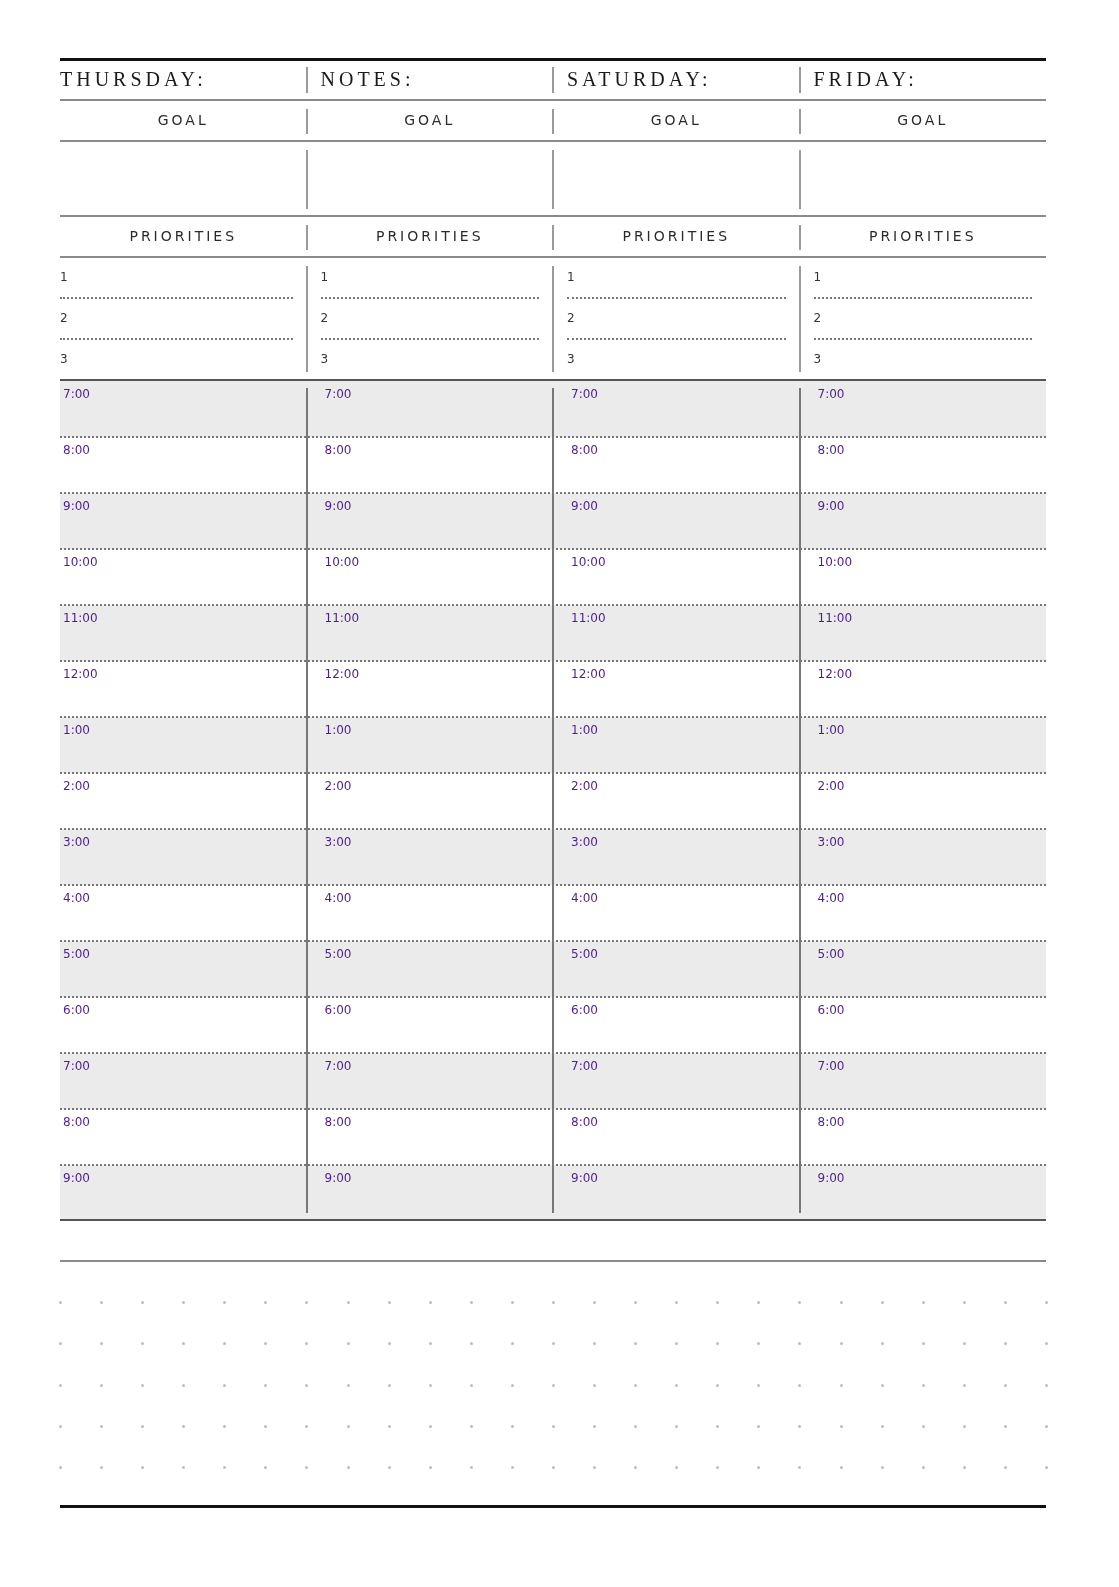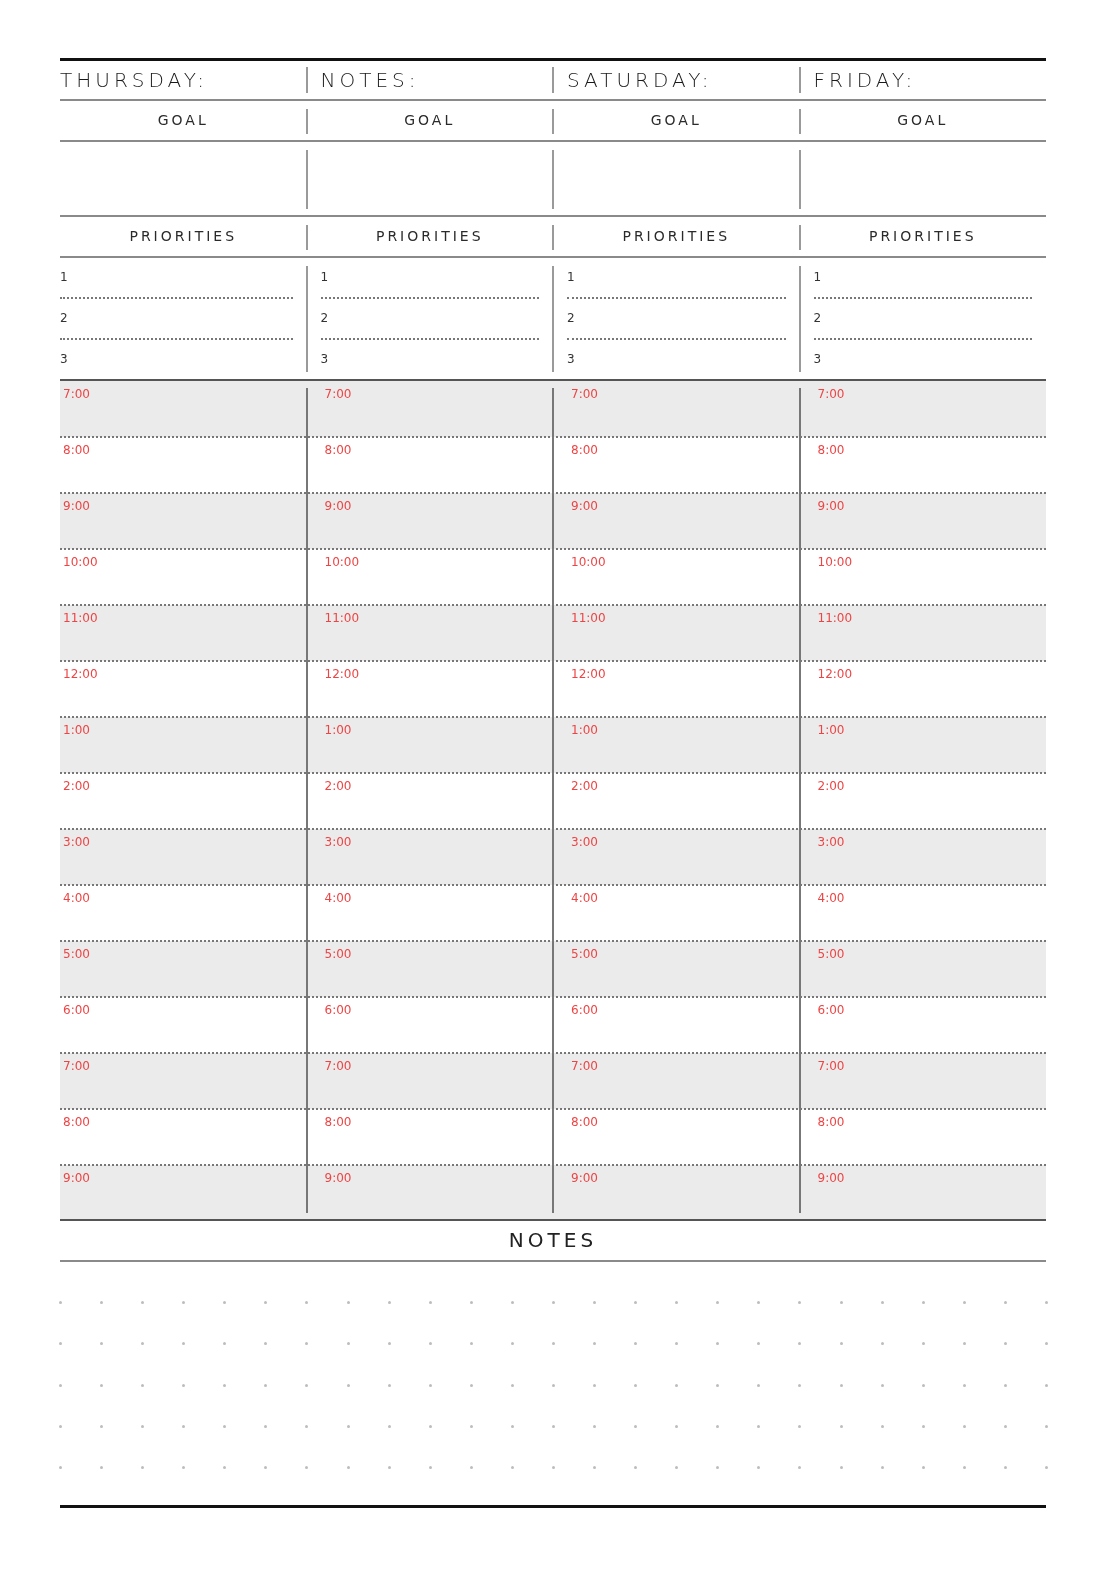--- a/index.html
+++ b/index.html
@@ -3,27 +3,27 @@
 <meta charset="utf-8">
 <style>
   html, body { margin:0; padding:0; background:#ffffff; }
   body { width:1119px; height:1587px; position:relative; font-family:"DejaVu Sans", sans-serif; color:#222; overflow:hidden; }
   .page { position:absolute; left:60px; top:0; width:986px; height:1587px; }
   .rule-thick { position:absolute; left:0; width:986px; height:3px; background:#111; }
   .rule { position:absolute; left:0; width:986px; height:2px; background:#8a8a8a; }
   .rule-dark { position:absolute; left:0; width:986px; height:2px; background:#555; }
   .vsep { position:absolute; width:2px; background:#9a9a9a; }
   .vsep-dark { position:absolute; width:2px; background:#777; }
-  .day-label { position:absolute; top:68px; font-size:20px; letter-spacing:4px; color:#1a1a1a; font-weight:300; white-space:nowrap; }
+  .day-label { position:absolute; top:68px; font-size:20px; letter-spacing:4px; color:#1a1a1a; font-weight:300; white-space:nowrap;font-family:Liberation Serif, serif; }
   .sec-label { position:absolute; width:246.5px; text-align:center; font-size:14px; letter-spacing:3px; color:#2a2a2a; }
   .prio-num { position:absolute; font-size:12px; color:#333; }
   .dotline { position:absolute; height:0; border-top:2px dotted #777; }
   .slot-band { position:absolute; left:0; width:986px; height:56px; }
   .slot-band.shade { background:#ebebeb; }
-  .slot-time { position:absolute; font-size:12px; color:#ef4444; }
+  .slot-time { position:absolute; font-size:12px; color:#4c1d95; }
   .notes-title { position:absolute; left:0; width:986px; top:1228px; text-align:center; font-size:20px; letter-spacing:4px; color:#222; }
   .dot { position:absolute; width:3px; height:3px; border-radius:50%; background:#bdbdbd; }
 </style>
 </head>
 <body>
 
 <div class="page" id="page">
   <div class="rule-thick" style="top:58px"></div>
   <div class="rule" style="top:99px"></div>
   <div class="rule" style="top:140px"></div>
@@ -243,21 +243,20 @@
       <div class="slot-time" style="left:757.5px;top:1171px">9:00</div>
       <div style="position:absolute;left:789.5px;top:1169px;width:186.5px;height:48px"></div>
       <div class="vsep" style="left:738.5px;top:67px;height:26px"></div>
       <div class="vsep" style="left:738.5px;top:109px;height:25px"></div>
       <div class="vsep" style="left:738.5px;top:150px;height:59px"></div>
       <div class="vsep" style="left:738.5px;top:225px;height:25px"></div>
       <div class="vsep" style="left:738.5px;top:266px;height:106px"></div>
       <div class="vsep-dark" style="left:738.5px;top:388px;height:825px"></div>
     </div>
   <div class="rule-dark" style="top:1219px"></div>
-  <div class="notes-title">NOTES</div>
   <div class="rule" style="top:1260px"></div>
   <div id="dotgrid">
       <div class="dot" style="left:-1px;top:1301px"></div>
       <div class="dot" style="left:40.08px;top:1301px"></div>
       <div class="dot" style="left:81.16px;top:1301px"></div>
       <div class="dot" style="left:122.24px;top:1301px"></div>
       <div class="dot" style="left:163.32px;top:1301px"></div>
       <div class="dot" style="left:204.39999999999998px;top:1301px"></div>
       <div class="dot" style="left:245.48px;top:1301px"></div>
       <div class="dot" style="left:286.56px;top:1301px"></div>

